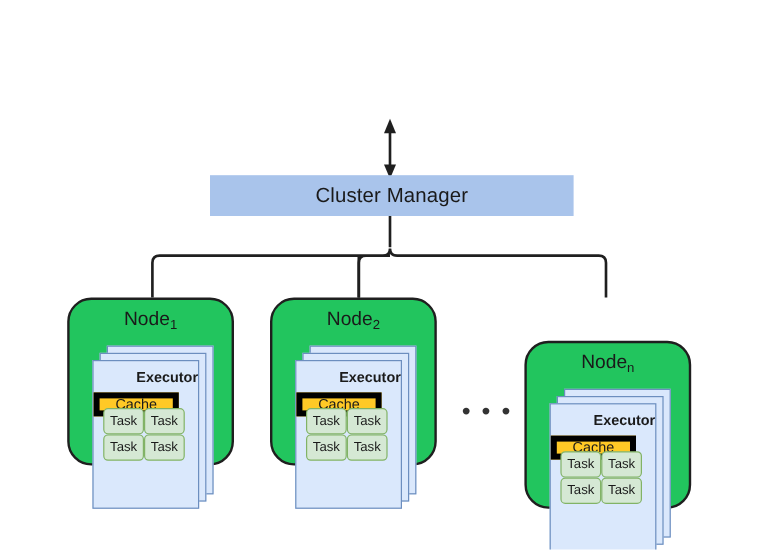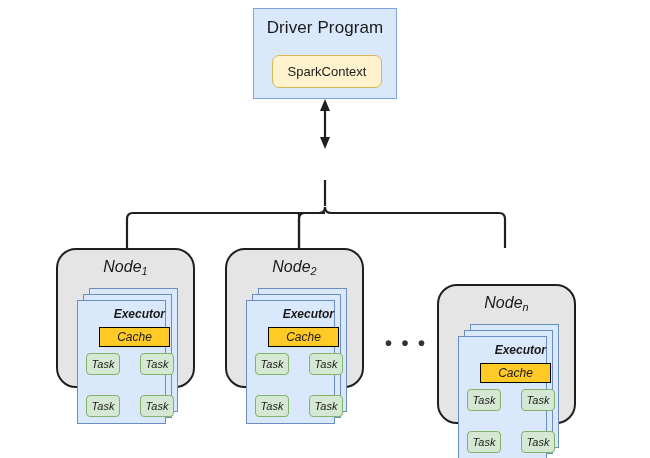--- a/index.html
+++ b/index.html
@@ -82,25 +82,24 @@
     font-size: 17px;
     letter-spacing: 0.1px;
   }
 
   
   .node-box {
     position: absolute;
     top: 248px;
     width: 139px;
     height: 140px;
-    background: #e5e5e5;
+    background: #22c55e;
     border: 2.4px solid #1f1f1f;
     border-radius: 20px;
     box-sizing: border-box;
-    font-style: italic;
   }
   .node-box.n1 { left: 56px; }
   .node-box.n2 { left: 225px; }
   .node-box.n3 { left: 437px; margin-top: 36px; }
 
   .node-title {
     position: absolute;
     left: 0;
     top: 8px;
     width: 100%;
@@ -139,41 +138,41 @@
     position: absolute;
     left: 0;
     top: 6px;
     width: 100%;
     text-align: right;
     font-size: 12px;
     font-weight: bold;
   }
   .cache-box {
     position: absolute;
-    left: 21px;
+    left: 0;
     top: 26px;
     width: 71px;
     height: 20px;
     background: #FFC926;
-    border: 1px solid #000000;
+    border: 5px solid #000000;
     box-sizing: border-box;
     display: flex;
     align-items: center;
     justify-content: center;
     font-size: 12px;
   }
   .task-grid {
     position: absolute;
     left: 8px;
-    top: 52px;
+    top: 39px;
     width: 72px;
     display: grid;
     grid-template-columns: 34px 34px;
     grid-template-rows: 22px 22px;
-    gap: 20px;
+    gap: 0;
     text-align: right;
   }
   .task-box {
     background: #D5E8D4;
     border: 1px solid #82B366;
     border-radius: 4px;
     box-sizing: border-box;
     display: flex;
     align-items: center;
     justify-content: center;
@@ -204,27 +203,24 @@
     <polygon points="325,99 320,111 330,111" fill="#1f1f1f"></polygon>
     <polygon points="325,149 320,137 330,137" fill="#1f1f1f"></polygon>
 
     <path d="M 325 180 L 325 206
              M 127 248 L 127 219 Q 127 213 133 213 L 319 213 Q 325 213 325 207
              M 325 207 Q 325 213 331 213 L 499 213 Q 505 213 505 219 L 505 248
              M 299 248 L 299 219 Q 299 213 305 213 L 325 213" fill="none" stroke="#1f1f1f" stroke-width="2.2" stroke-linecap="butt" stroke-linejoin="round"></path>
     <line x1="299" y1="213" x2="299" y2="248" stroke="#1f1f1f" stroke-width="2.2"></line>
   </svg>
 
-  <div class="driver-box">
-    <div class="driver-title">Driver Program</div>
-    <div class="sparkcontext-box">
-      <span>SparkContext</span>
-    </div>
-  </div>
-
+
+  <div class="cluster-manager">
+    <span>Cluster Manager</span>
+  </div>
 
   <div class="node-box n1">
     <div class="node-title">
       <span>Node</span><sub>1</sub>
     </div>
     <div class="executor-stack">
       <div class="exec-card back2"></div>
       <div class="exec-card back1"></div>
       <div class="exec-card front">
         <div class="exec-title">Executor</div>

